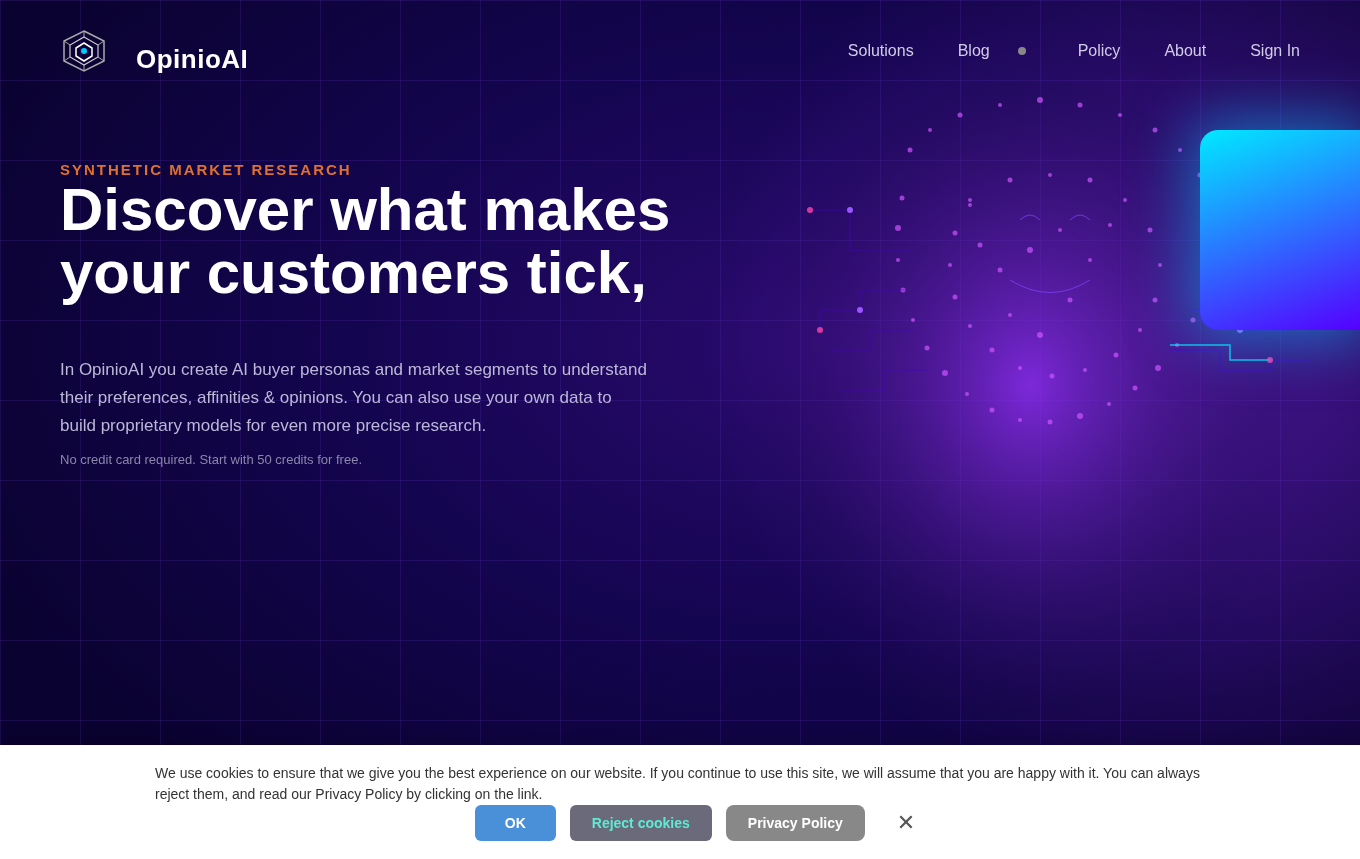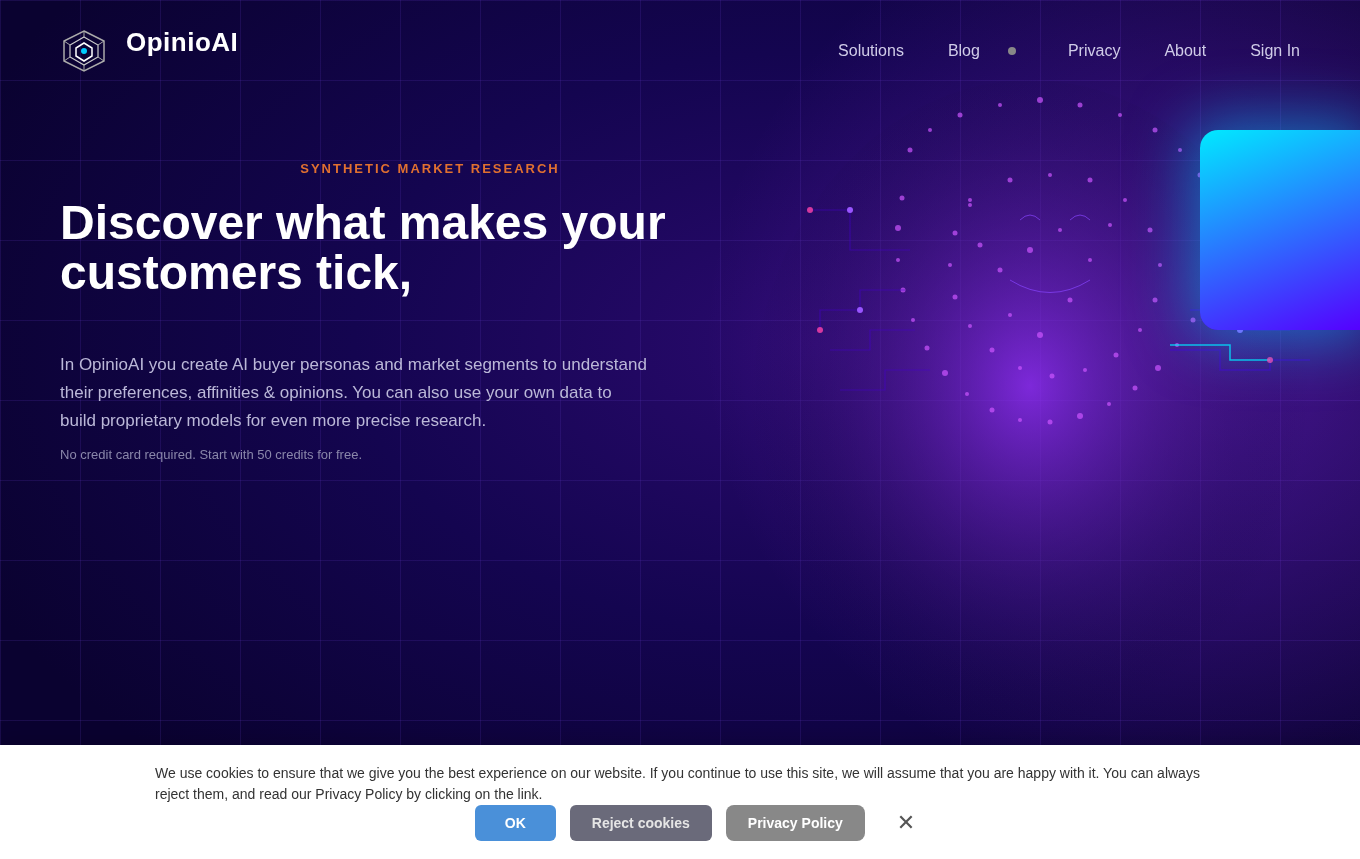--- a/index.html
+++ b/index.html
@@ -83,22 +83,22 @@
       z-index: 10;
       display: flex;
       align-items: center;
       justify-content: space-between;
       padding: 0 60px;
       height: 101px;
     }
 
     .logo-area {
       display: flex;
-      align-items: flex-start;
-      gap: 18px;
+      align-items: flex-end;
+      gap: 28px;
       text-decoration: none;
       color: #fff;
     }
 
     .logo-icon {
       width: 48px;
       height: 48px;
     }
 
     .logo-text {
@@ -140,31 +140,29 @@
 
     
     .hero {
       position: relative;
       z-index: 5;
       padding: 60px 60px 0 60px;
       max-width: 860px;
     }
 
     .eyebrow {
-      font-size: 13px;
+      font-size: 15px;
       font-weight: 700;
       letter-spacing: 2px;
       color: #e07030;
       text-transform: uppercase;
-      margin-bottom: 22px;
-      text-align: center;
     }
 
     .headline {
-      font-size: 48px;
+      font-size: 60px;
       font-weight: 800;
       line-height: 1.05;
       color: #ffffff;
       margin-bottom: 12px;
     }
 
     .headline-accent {
       color: #00d4ff;
       display: block;
     }
@@ -250,21 +248,21 @@
       border: none;
       border-radius: 6px;
       font-size: 14px;
       font-weight: 600;
       cursor: pointer;
     }
 
     .btn-reject {
       padding: 10px 22px;
       background: #6a6a7a;
-      color: #e5e5e5;
+      color: #5eead4;
       border: none;
       border-radius: 6px;
       font-size: 14px;
       font-weight: 600;
       cursor: pointer;
     }
 
     .btn-privacy {
       padding: 10px 22px;
       background: #888;
@@ -443,21 +441,21 @@
     <li>
       <a href="#">Solutions</a>
     </li>
     <li>
       <a href="#">Blog</a>
     </li>
     <li>
       <span class="nav-dot"></span>
     </li>
     <li>
-      <a href="#">Privacy</a>
+      <a href="#">Policy</a>
     </li>
     <li>
       <a href="#">About</a>
     </li>
     <li class="signin-link">
       <a href="#">Sign In</a>
     </li>
   </ul>
 </nav>
 

